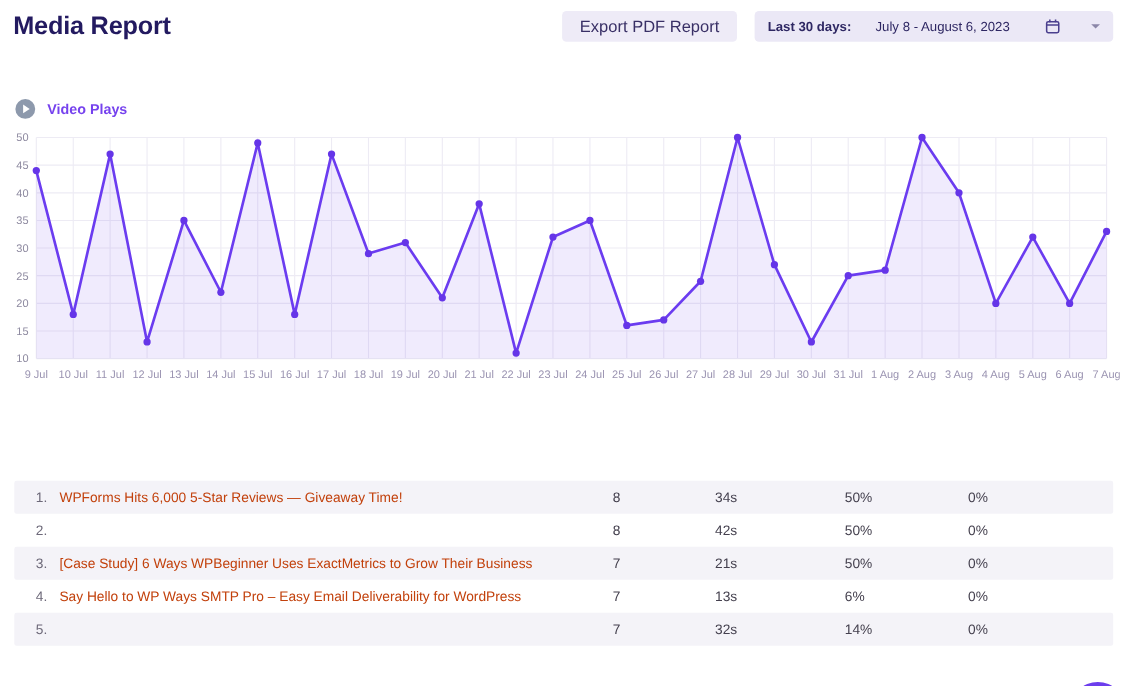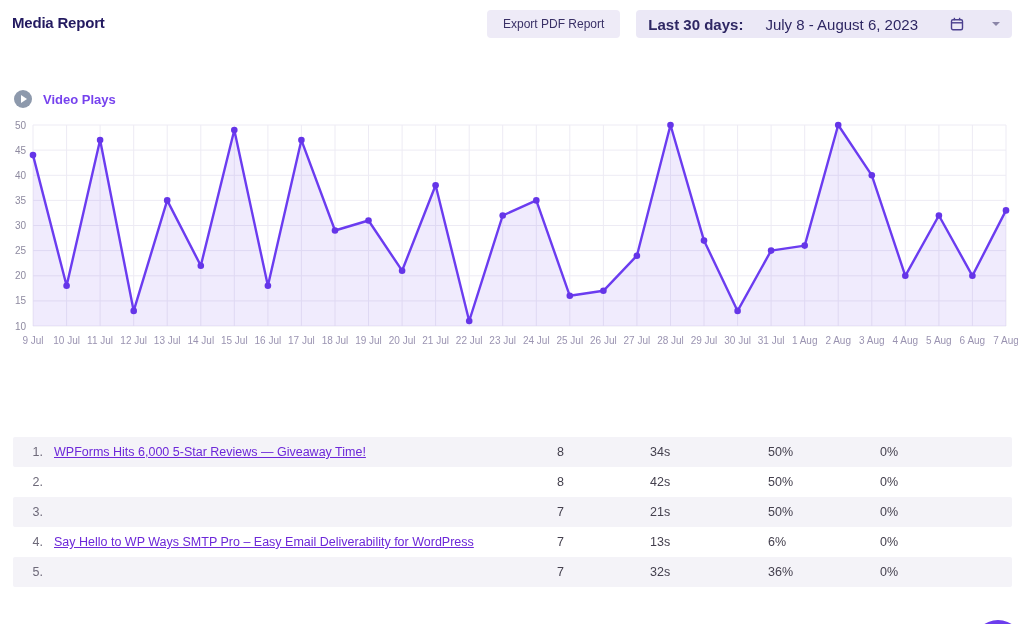--- a/index.html
+++ b/index.html
@@ -9,32 +9,32 @@
     background: #ffffff;
     font-family: "Liberation Sans", sans-serif;
     overflow: hidden;
     position: relative;
   }
   .page { padding: 10px 12px 0 12px; }
 
   
   .topbar { display: flex; justify-content: space-between; align-items: flex-start; }
   h1.page-title {
-    margin: 0; font-size: 15px; font-weight: bold;
+    margin: 0; font-size: 23px; font-weight: bold;
     color: #231a60; letter-spacing: -0.2px; line-height: 26px;
   }
   .actions { display: flex; gap: 16px; margin-top: 0; }
   .export-btn {
     height: 28px; padding: 0 16px; border: none; border-radius: 4px;
-    background: #eeebf7; color: #393066; font-size: 12px;
+    background: #eeebf7; color: #393066; font-size: 15px;
     font-family: "Liberation Sans", sans-serif; cursor: pointer;
   }
   .date-range {
     height: 28px; padding: 0 12px; border: none; border-radius: 4px;
-    background: #ebe8f6; color: #2e2763; font-size: 15px;
+    background: #ebe8f6; color: #2e2763; font-size: 12px;
     font-family: "Liberation Sans", sans-serif; cursor: pointer;
     display: flex; align-items: center; gap: 22px;
   }
   .date-range b { font-weight: bold; }
   .date-range .cal { width: 14px; height: 14px; margin-left: 10px; color: #4a3f8e; }
   .caret {
     width: 0; height: 0; margin-left: 6px;
     border-left: 4px solid transparent; border-right: 4px solid transparent;
     border-top: 4px solid #8b86a8;
   }
@@ -69,21 +69,21 @@
   .thead { padding-bottom: 14px; }
   .th {
     font-size: 10px; font-weight: bold; letter-spacing: 0.5px;
     color: #8279a8;
   }
   .th-title, .td-title { padding-left: 17px; }
   .trow { height: 30px; font-size: 12.5px; color: #44404e; border-radius: 2px; }
   #table-rows .trow:nth-child(odd) { background: #f4f3f8; }
   .td-title { display: flex; gap: 11px; align-items: center; }
   .rank { color: #6d6979; min-width: 13px; text-align: right; }
-  .vtitle { color: #6d28d9; text-decoration: underline; }
+  .vtitle { color: #c2410c; }
 
   
   .fab {
     position: absolute; left: 973px; top: 620px;
     width: 50px; height: 50px; border-radius: 50%;
     background: #6c3ded; border: none; cursor: pointer;
   }
 </style>
 </head>
 <body>
@@ -243,20 +243,21 @@
             <span class="rank">2.</span>
           </div>
           <div class="td">8</div>
           <div class="td">42s</div>
           <div class="td">50%</div>
           <div class="td">0%</div>
         </div>
         <div class="trow">
           <div class="td td-title">
             <span class="rank">3.</span>
+            <span class="vtitle">[Case Study] 6 Ways WPBeginner Uses ExactMetrics to Grow Their Business</span>
           </div>
           <div class="td">7</div>
           <div class="td">21s</div>
           <div class="td">50%</div>
           <div class="td">0%</div>
         </div>
         <div class="trow">
           <div class="td td-title">
             <span class="rank">4.</span>
             <span class="vtitle">Say Hello to WP Ways SMTP Pro – Easy Email Deliverability for WordPress</span>
@@ -265,21 +266,21 @@
           <div class="td">13s</div>
           <div class="td">6%</div>
           <div class="td">0%</div>
         </div>
         <div class="trow">
           <div class="td td-title">
             <span class="rank">5.</span>
           </div>
           <div class="td">7</div>
           <div class="td">32s</div>
-          <div class="td">36%</div>
+          <div class="td">14%</div>
           <div class="td">0%</div>
         </div>
       </div>
   </div>
 
 </div>
 
 <button class="fab"></button>
 
 </body></html>

